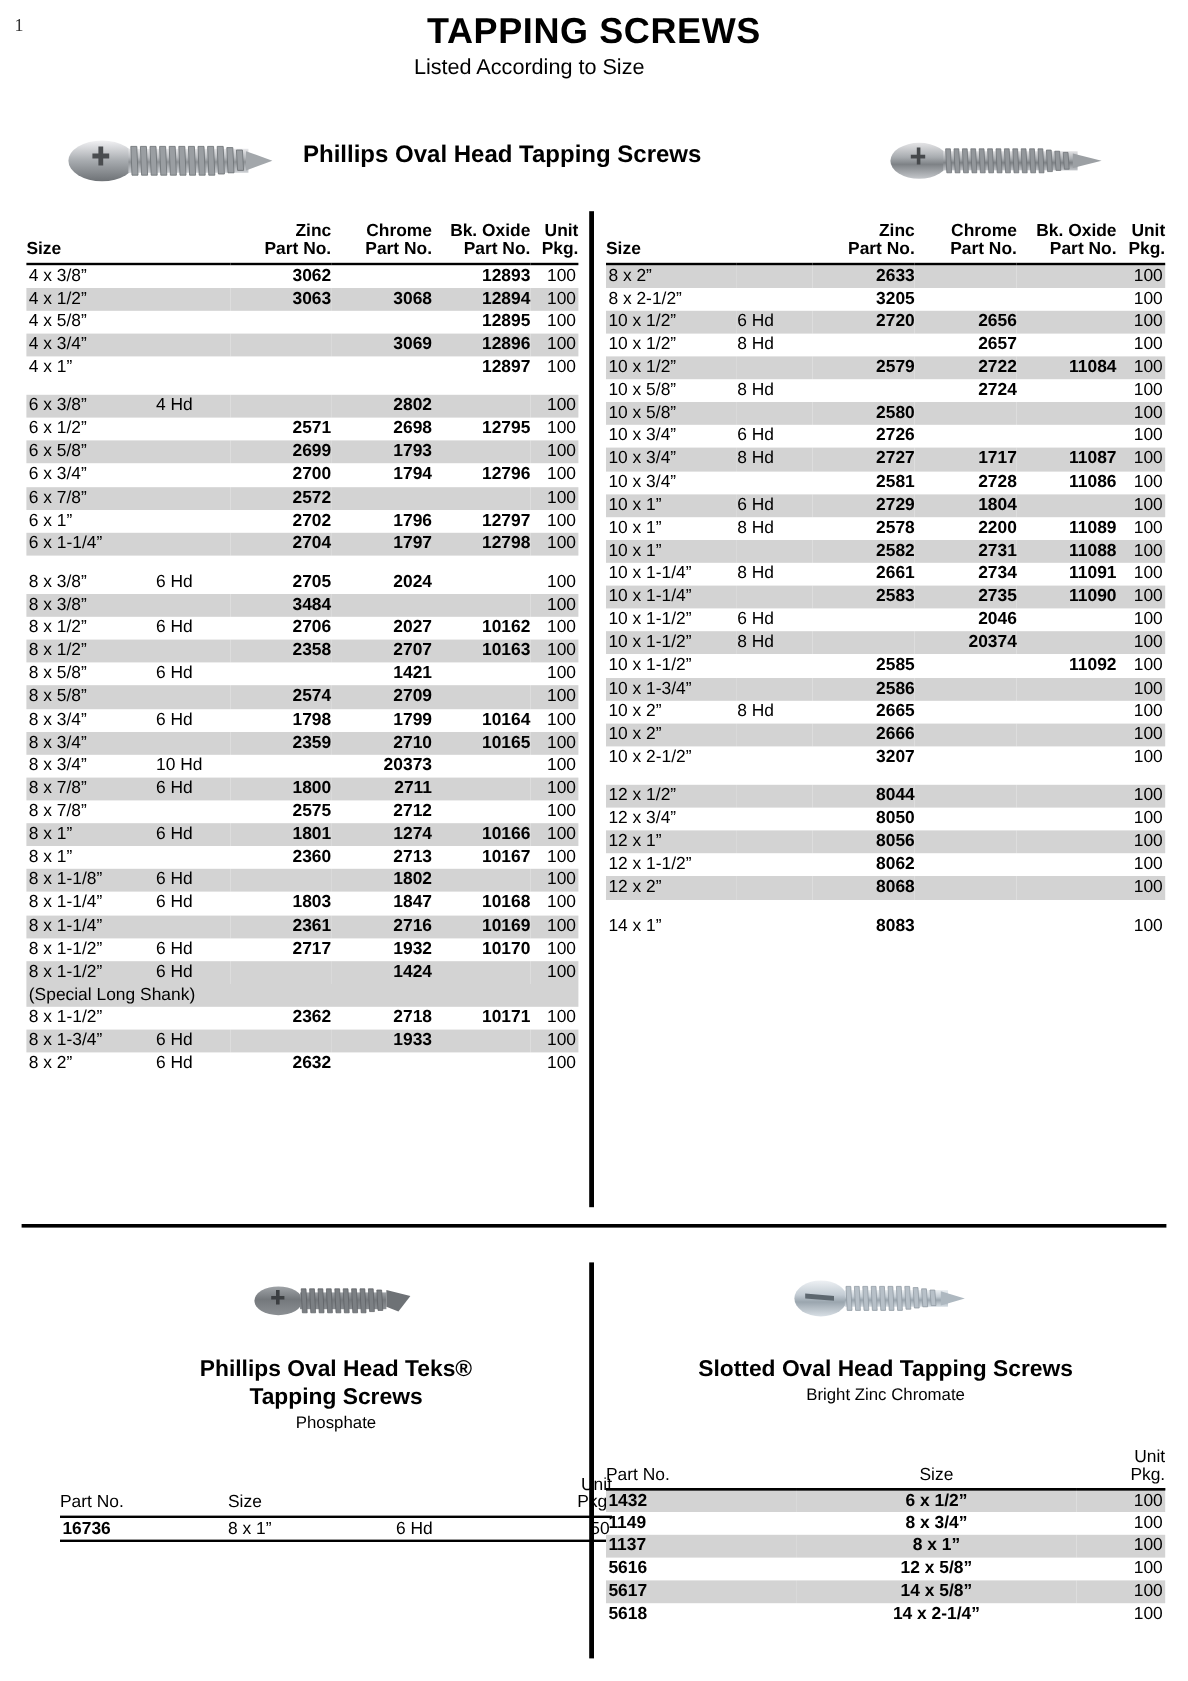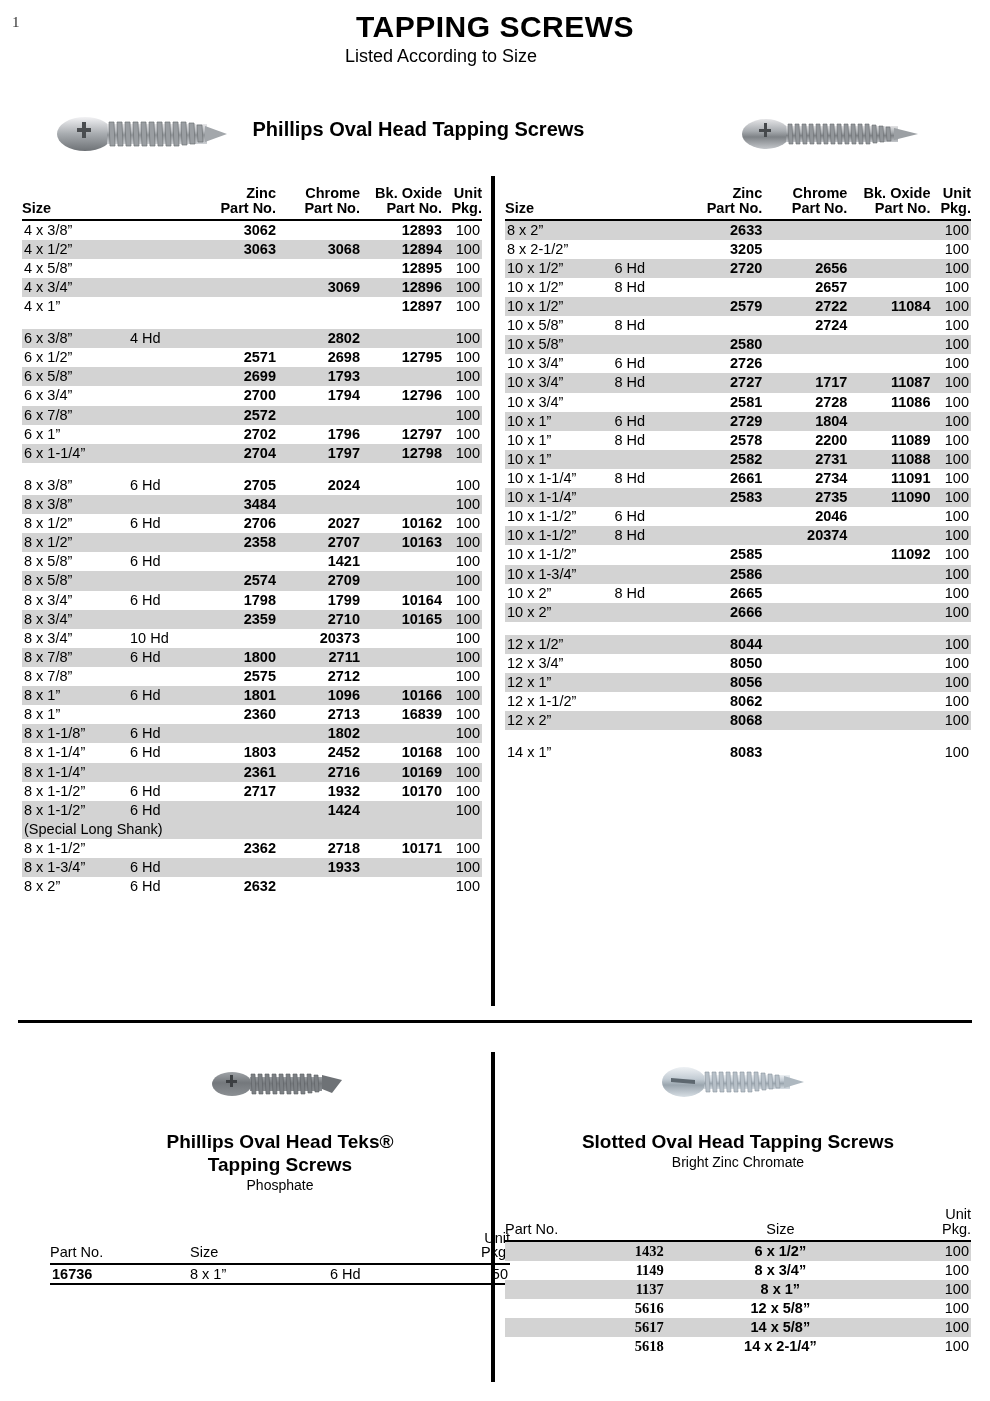--- a/index.html
+++ b/index.html
@@ -102,21 +102,21 @@
     padding: 0 0 3px 0; line-height: 1.02; white-space: pre-line;
   }
   table.small thead tr th { border-bottom: 2.5px solid #000; }
   table.small td { padding: 1px 0; height: 19px; }
   .teks-partno { text-align: left; font-weight: bold; padding-left: 2px !important; }
   .teks-size   { text-align: left; }
   .teks-hd     { text-align: left; }
   .teks-pkg    { text-align: right; padding-right: 2px !important; }
   .botline { border-bottom: 2.5px solid #000; }
 
-  .slot-partno { text-align: right; font-weight: bold; padding-left: 2px !important; font-family: Liberation Serif, serif; }
+  .slot-partno { text-align: left; font-weight: bold; padding-left: 2px !important; }
   .slot-size   { text-align: center; font-weight: bold; }
   .slot-pkg    { text-align: right; padding-right: 2px !important; }
 </style>
 </head>
 <body>
 
 <div id="page">
 
   <div class="page-num">1</div>
 
@@ -400,45 +400,45 @@
             <td class="c-hd w-hd">&nbsp;</td>
             <td class="c-zinc w-zinc">2575</td>
             <td class="c-chrome w-chrome">2712</td>
             <td class="c-oxide w-oxide">&nbsp;</td>
             <td class="c-pkg w-pkg">100</td>
           </tr>
           <tr class="shade">
             <td class="c-size w-size">8 x 1”</td>
             <td class="c-hd w-hd">6 Hd</td>
             <td class="c-zinc w-zinc">1801</td>
-            <td class="c-chrome w-chrome">1096</td>
+            <td class="c-chrome w-chrome">1274</td>
             <td class="c-oxide w-oxide">10166</td>
             <td class="c-pkg w-pkg">100</td>
           </tr>
           <tr>
             <td class="c-size w-size">8 x 1”</td>
             <td class="c-hd w-hd">&nbsp;</td>
             <td class="c-zinc w-zinc">2360</td>
             <td class="c-chrome w-chrome">2713</td>
-            <td class="c-oxide w-oxide">16839</td>
+            <td class="c-oxide w-oxide">10167</td>
             <td class="c-pkg w-pkg">100</td>
           </tr>
           <tr class="shade">
             <td class="c-size w-size">8 x 1-1/8”</td>
             <td class="c-hd w-hd">6 Hd</td>
             <td class="c-zinc w-zinc">&nbsp;</td>
             <td class="c-chrome w-chrome">1802</td>
             <td class="c-oxide w-oxide">&nbsp;</td>
             <td class="c-pkg w-pkg">100</td>
           </tr>
           <tr>
             <td class="c-size w-size">8 x 1-1/4”</td>
             <td class="c-hd w-hd">6 Hd</td>
             <td class="c-zinc w-zinc">1803</td>
-            <td class="c-chrome w-chrome">2452</td>
+            <td class="c-chrome w-chrome">1847</td>
             <td class="c-oxide w-oxide">10168</td>
             <td class="c-pkg w-pkg">100</td>
           </tr>
           <tr class="shade">
             <td class="c-size w-size">8 x 1-1/4”</td>
             <td class="c-hd w-hd">&nbsp;</td>
             <td class="c-zinc w-zinc">2361</td>
             <td class="c-chrome w-chrome">2716</td>
             <td class="c-oxide w-oxide">10169</td>
             <td class="c-pkg w-pkg">100</td>
@@ -663,20 +663,28 @@
             <td class="c-hd w-hd">8 Hd</td>
             <td class="c-zinc w-zinc">2665</td>
             <td class="c-chrome w-chrome">&nbsp;</td>
             <td class="c-oxide w-oxide">&nbsp;</td>
             <td class="c-pkg w-pkg">100</td>
           </tr>
           <tr class="shade">
             <td class="c-size w-size">10 x 2”</td>
             <td class="c-hd w-hd">&nbsp;</td>
             <td class="c-zinc w-zinc">2666</td>
+            <td class="c-chrome w-chrome">&nbsp;</td>
+            <td class="c-oxide w-oxide">&nbsp;</td>
+            <td class="c-pkg w-pkg">100</td>
+          </tr>
+          <tr>
+            <td class="c-size w-size">10 x 2-1/2”</td>
+            <td class="c-hd w-hd">&nbsp;</td>
+            <td class="c-zinc w-zinc">3207</td>
             <td class="c-chrome w-chrome">&nbsp;</td>
             <td class="c-oxide w-oxide">&nbsp;</td>
             <td class="c-pkg w-pkg">100</td>
           </tr>
           <tr class="spacer">
             <td colspan="6"></td>
           </tr>
           <tr class="shade">
             <td class="c-size w-size">12 x 1/2”</td>
             <td class="c-hd w-hd">&nbsp;</td>

